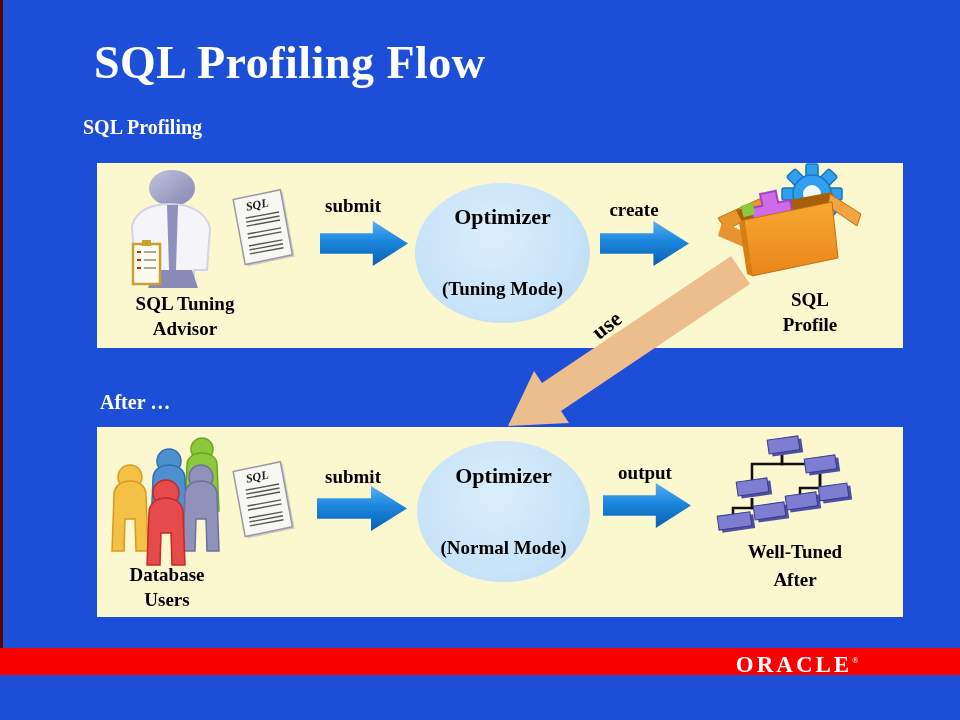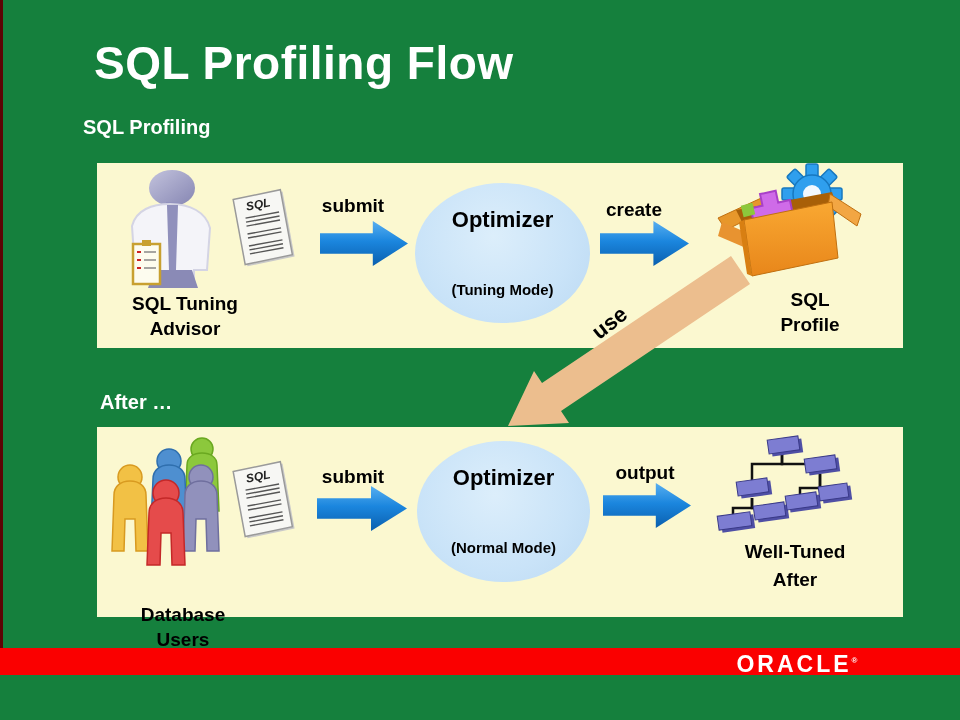--- a/index.html
+++ b/index.html
@@ -1,18 +1,18 @@
 <!DOCTYPE html>
 <html><head>
 <meta charset="utf-8">
 <style>
   html,body{margin:0;padding:0;background:#000;}
   .stage{
-    position:relative;width:960px;height:720px;background:#15803d;overflow:hidden;
-    font-family:Liberation Sans, sans-serif;
+    position:relative;width:960px;height:720px;background:#1d4ed8;overflow:hidden;
+    font-family:Liberation Serif, serif;
   }
   .abs{position:absolute;}
   .edge-line{left:0;top:0;width:3px;height:648px;background:#5c0404;}
   .slide-title{left:94px;top:36px;color:#fff;font-size:46px;font-weight:bold;letter-spacing:0.5px;white-space:nowrap;}
   .section-label{color:#fff;font-size:20px;font-weight:bold;white-space:nowrap;}
   .sec-top{left:83px;top:116px;}
   .sec-bottom{left:100px;top:391px;}
   .panel{background:#FBF8D0;}
   .panel-top{left:97px;top:163px;width:806px;height:185px;}
   .panel-bottom{left:97px;top:427px;width:806px;height:190px;}
@@ -21,21 +21,21 @@
     height:45px;z-index:4;
     background:linear-gradient(180deg,#58AFF0 0%,#1B86DE 45%,#0A5FAE 100%);
     clip-path:polygon(0 27%,60% 27%,60% 0,100% 50%,60% 100%,60% 73%,0 73%);
   }
   .ellipse{
     border-radius:50%;z-index:3;
     background:radial-gradient(circle at 45% 38%,#DCEEFB 0%,#C9E3F8 60%,#BBD9F2 100%);
     display:flex;flex-direction:column;align-items:center;justify-content:center;gap:48px;
   }
   .ellipse .opt-title{font-size:22px;font-weight:bold;color:#000;line-height:1.15;}
-  .ellipse .opt-mode{font-size:15px;font-weight:bold;color:#000;line-height:1.3;text-align:center;}
+  .ellipse .opt-mode{font-size:19px;font-weight:bold;color:#000;line-height:1.3;text-align:center;}
   .use-arrow-svg{left:485px;top:250px;width:270px;height:195px;z-index:5;}
   .use-label{
     left:588px;top:302px;width:64px;z-index:6;color:#000;font-size:22px;font-weight:bold;
     transform:rotate(-38deg);transform-origin:center;
   }
   .icon{z-index:6;}
   .red-band{left:0;top:648px;width:960px;height:27px;background:#FA0000;z-index:8;}
   .oracle-logo{
     left:712px;top:648px;width:170px;height:27px;z-index:9;color:#fff;
     font-size:23px;font-weight:bold;letter-spacing:3px;line-height:26px;text-align:center;white-space:nowrap;
@@ -199,21 +199,21 @@
           <line x1="16" y1="36" x2="50" y2="34"></line>
         <line x1="16" y1="44" x2="50" y2="42"></line>
           <line x1="16" y1="48" x2="50" y2="46"></line>
         <line x1="16" y1="56" x2="50" y2="54"></line>
           <line x1="16" y1="60" x2="50" y2="58"></line>
           <line x1="16" y1="64" x2="50" y2="62"></line>
       </g>
     </g>
   </svg>
 
-  <div class="abs blk-label" style="left:108px;top:562px;width:150px;margin-top:40px;">
+  <div class="abs blk-label" style="left:92px;top:562px;width:150px;">
     <div>Database</div>
     <div>Users</div>
   </div>
 
   <div class="abs blk-label" style="left:310px;top:464px;width:86px;">submit</div>
   <div class="abs arrow-blue" style="left:317px;top:486px;width:90px;"></div>
 
   <div class="abs ellipse" style="left:417px;top:441px;width:173px;height:141px;">
     <div class="opt-title">Optimizer</div>
     <div class="opt-mode">(Normal Mode)</div>

